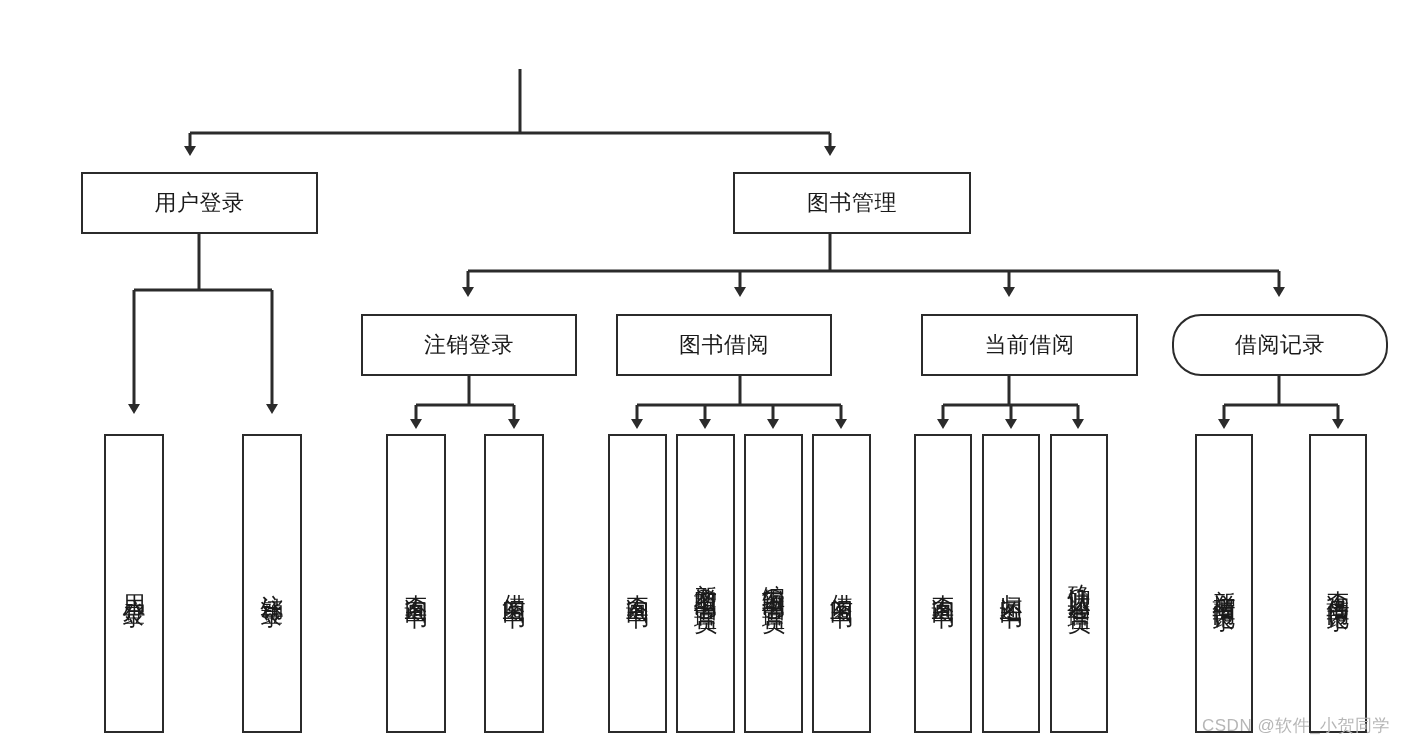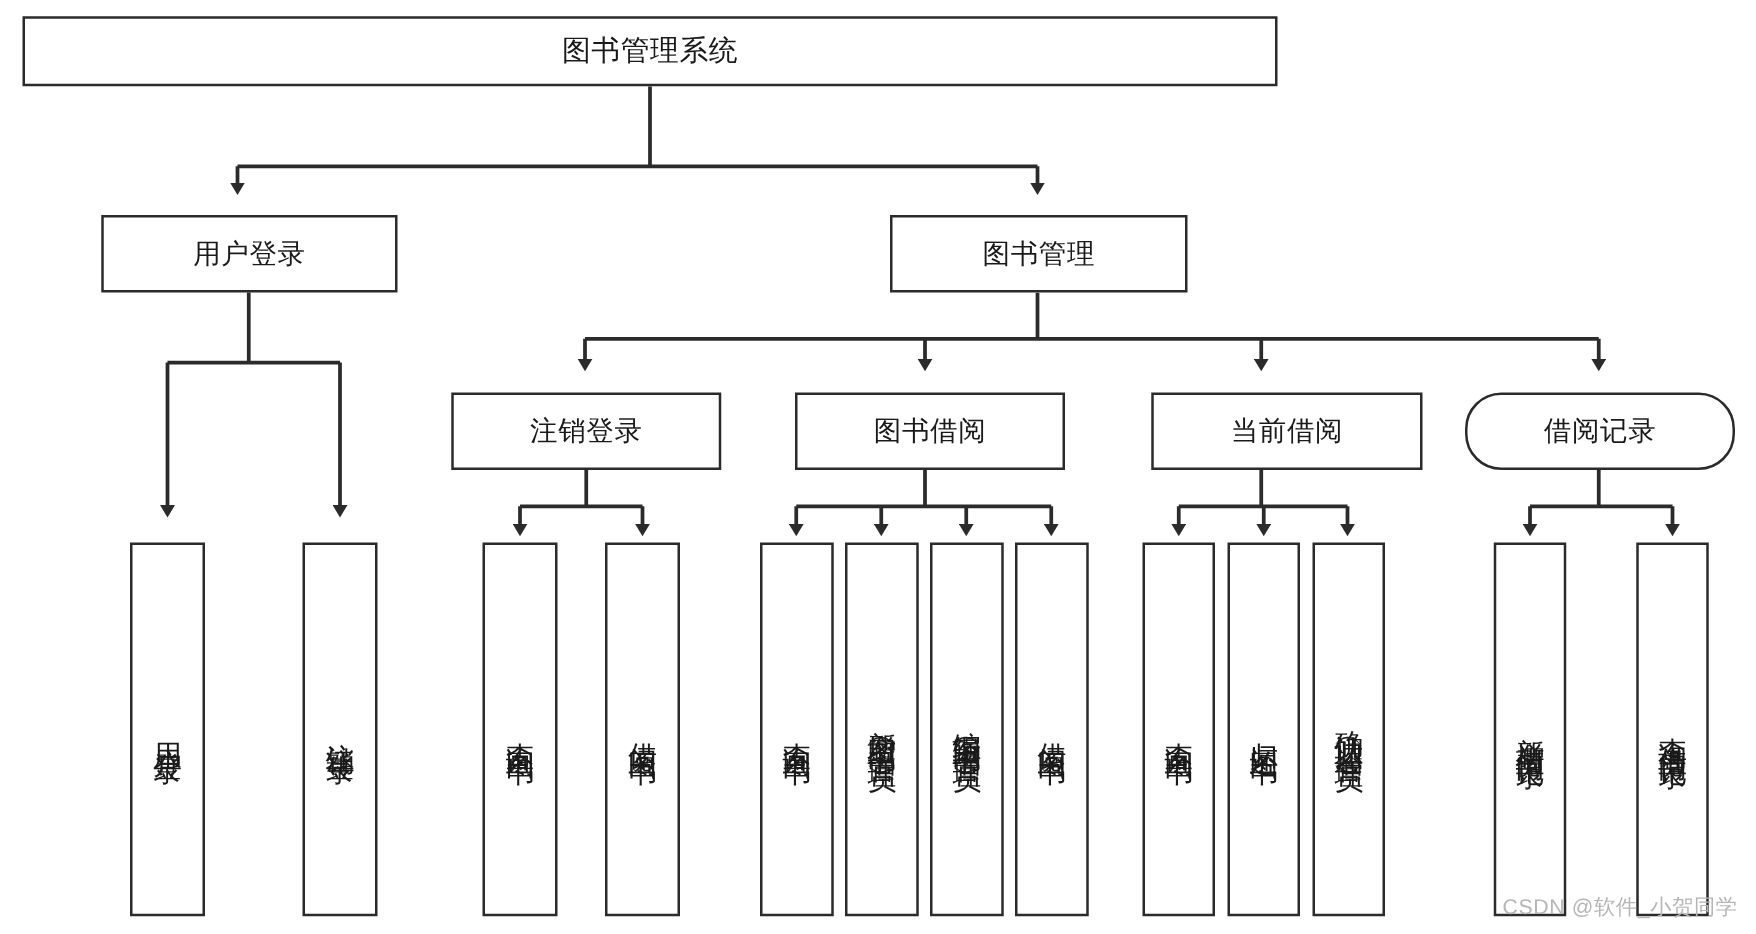--- a/index.html
+++ b/index.html
@@ -128,37 +128,34 @@
       <path d="M1011,405 L1011,420" marker-end="url(#arrow)"></path>
       <path d="M1078,405 L1078,420" marker-end="url(#arrow)"></path>
 
       <path d="M1279,376 L1279,405"></path>
       <path d="M1224,405 L1338,405"></path>
       <path d="M1224,405 L1224,420" marker-end="url(#arrow)"></path>
       <path d="M1338,405 L1338,420" marker-end="url(#arrow)"></path>
     </g>
   </svg>
 
-  <div class="node horiz root" style="left:18px; top:13px; width:1004px; height:56px;">
-    <span class="label">图书管理系统</span>
-  </div>
 
   <div class="node horiz" style="left:81px; top:172px; width:237px; height:62px;">
     <span class="label">用户登录</span>
   </div>
 
-  <div class="node horiz" style="left:712px; top:172px; width:238px; height:62px;">
+  <div class="node horiz" style="left:733px; top:172px; width:238px; height:62px;">
     <span class="label">图书管理</span>
   </div>
 
   <div class="node horiz" style="left:361px; top:314px; width:216px; height:62px;">
     <span class="label">注销登录</span>
   </div>
 
-  <div class="node horiz" style="left:636px; top:314px; width:216px; height:62px;">
+  <div class="node horiz" style="left:616px; top:314px; width:216px; height:62px;">
     <span class="label">图书借阅</span>
   </div>
 
   <div class="node horiz" style="left:901px; top:314px; width:217px; height:62px;margin-left:20px;">
     <span class="label">当前借阅</span>
   </div>
 
   <div class="node horiz" style="left:1172px; top:314px; width:216px; height:62px;border-radius:29px;">
     <span class="label">借阅记录</span>
   </div>

